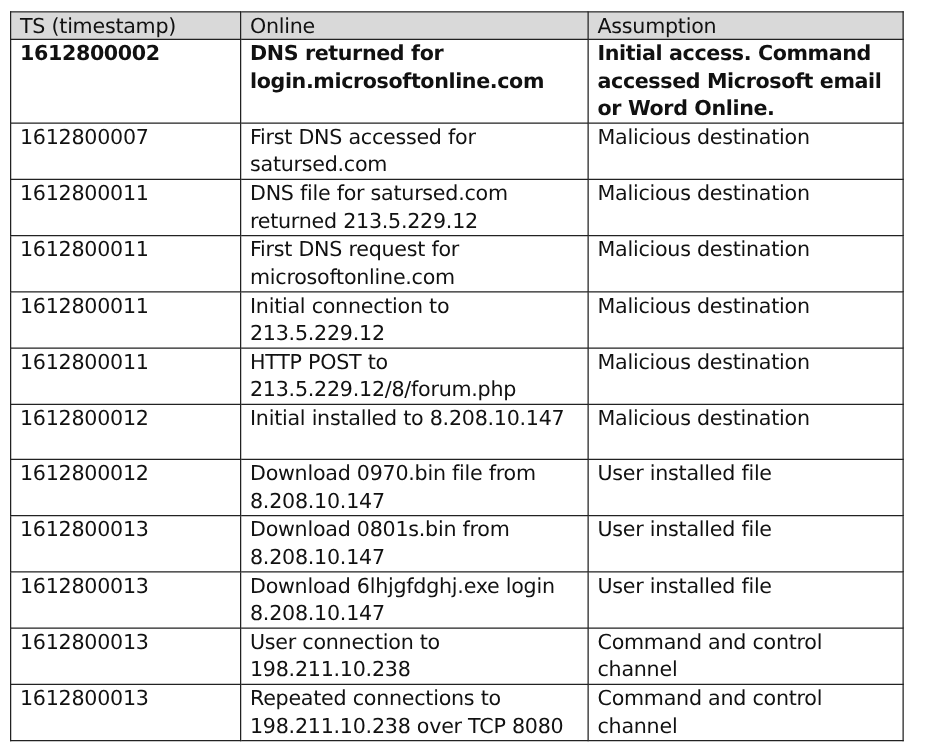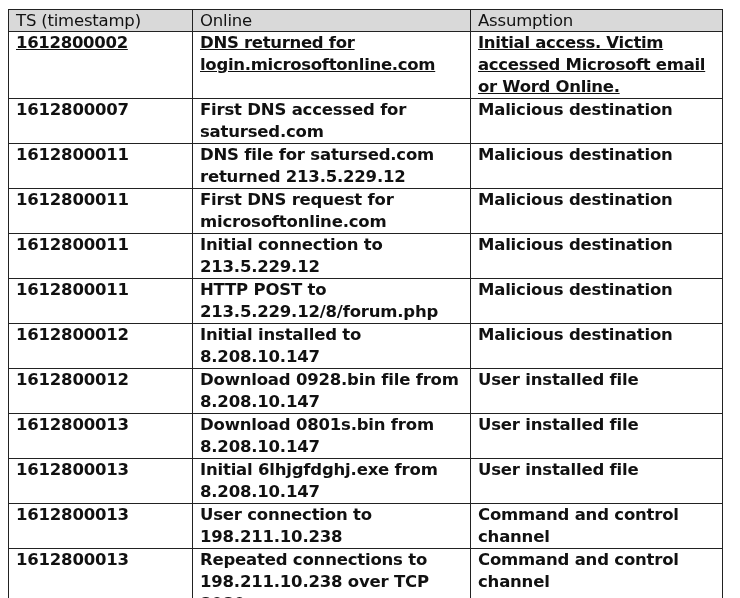--- a/index.html
+++ b/index.html
@@ -41,29 +41,27 @@
     .timeline-table th {
       background: #d9d9d9;
       font-weight: normal;
       height: 20px;
       line-height: 21px;
       padding-top: 0;
     }
     .timeline-table td {
       height: 43px;
       padding-top: 0;
-      font-weight: bold;
     }
     .timeline-table tr.row-highlight td {
       font-weight: bold;
       height: 64px;
     }
     .timeline-table tr.row-highlight td .cell-text {
       letter-spacing: -0.3px;
-      text-decoration: underline;
     }
   </style>
 </head>
 <body>
 
 <table class="timeline-table">
   <colgroup>
     <col class="c1">
     <col class="c2">
     <col class="c3">
@@ -72,21 +70,21 @@
     <tr>
       <th>TS (timestamp)</th>
       <th>Online</th>
       <th>Assumption</th>
     </tr>
   </thead>
   <tbody>
     <tr class="row-highlight">
       <td><span class="cell-text">1612800002</span></td>
       <td><span class="cell-text">DNS returned for login.microsoftonline.com</span></td>
-      <td><span class="cell-text">Initial access. Victim accessed Microsoft email or Word Online.</span></td>
+      <td><span class="cell-text">Initial access. Command accessed Microsoft email or Word Online.</span></td>
     </tr>
     <tr>
       <td>1612800007</td>
       <td>First DNS accessed for satursed.com</td>
       <td>Malicious destination</td>
     </tr>
     <tr>
       <td>1612800011</td>
       <td>DNS file for satursed.com returned 213.5.229.12</td>
       <td>Malicious destination</td>
@@ -106,31 +104,31 @@
       <td>HTTP POST to 213.5.229.12/8/forum.php</td>
       <td>Malicious destination</td>
     </tr>
     <tr>
       <td>1612800012</td>
       <td>Initial installed to 8.208.10.147</td>
       <td>Malicious destination</td>
     </tr>
     <tr>
       <td>1612800012</td>
-      <td>Download 0928.bin file from 8.208.10.147</td>
+      <td>Download 0970.bin file from 8.208.10.147</td>
       <td>User installed file</td>
     </tr>
     <tr>
       <td>1612800013</td>
       <td>Download 0801s.bin from 8.208.10.147</td>
       <td>User installed file</td>
     </tr>
     <tr>
       <td>1612800013</td>
-      <td>Initial 6lhjgfdghj.exe from 8.208.10.147</td>
+      <td>Download 6lhjgfdghj.exe login 8.208.10.147</td>
       <td>User installed file</td>
     </tr>
     <tr>
       <td>1612800013</td>
       <td>User connection to 198.211.10.238</td>
       <td>Command and control channel</td>
     </tr>
     <tr>
       <td>1612800013</td>
       <td>Repeated connections to 198.211.10.238 over TCP 8080</td>

